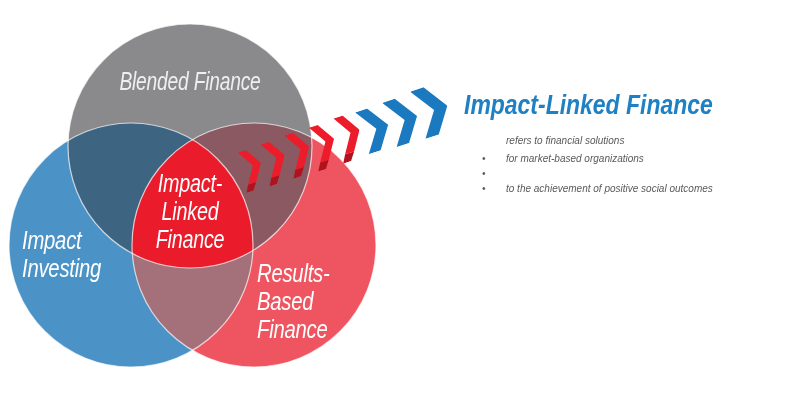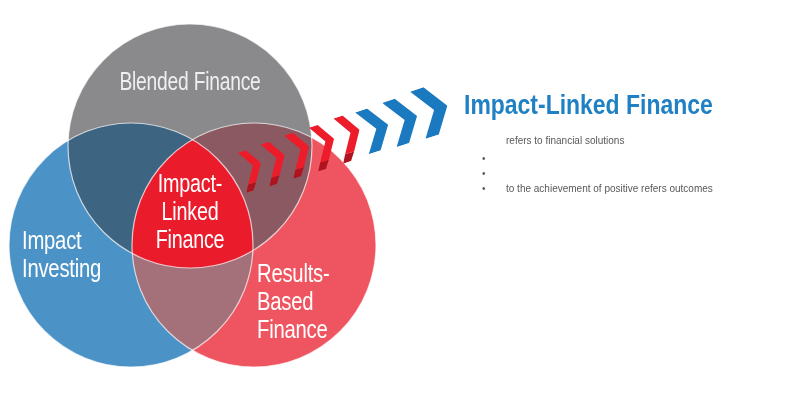--- a/index.html
+++ b/index.html
@@ -2,20 +2,21 @@
 <html><head>
 <meta charset="utf-8">
 <style>
   html,body{margin:0;padding:0;background:#fff;}
   .stage{
     position:relative;
     width:800px;height:396px;
     overflow:hidden;
     background:#fff;
     font-family:"Liberation Sans",sans-serif;
+    font-style:italic;
   }
   
   .venn{position:absolute;left:0;top:0;width:400px;height:400px;z-index:1;}
   
   .vlabel{
     position:absolute;z-index:2;color:#fff;
     font-size:26px;line-height:28px;font-weight:normal;
     letter-spacing:-0.3px;
   }
   .vlabel span{display:block;}
@@ -136,23 +137,24 @@
 
   <div class="panel-title" style="color: rgb(31, 128, 195);">Impact-Linked Finance</div>
 
   <div class="panel-body" style="color: rgb(88, 89, 91);">
     <div class="brow brow-lead">
       <span class="bdot"></span>
       <span class="btext">refers to financial solutions</span>
     </div>
     <div class="brow">
       <span class="bdot">•</span>
+      <span class="btext">for market-based organizations</span>
     </div>
     <div class="brow">
       <span class="bdot">•</span>
     </div>
     <div class="brow">
       <span class="bdot">•</span>
-      <span class="btext">to the achievement of positive refers outcomes</span>
+      <span class="btext">to the achievement of positive social outcomes</span>
     </div>
   </div>
 
 </div>
 
 </body></html>

